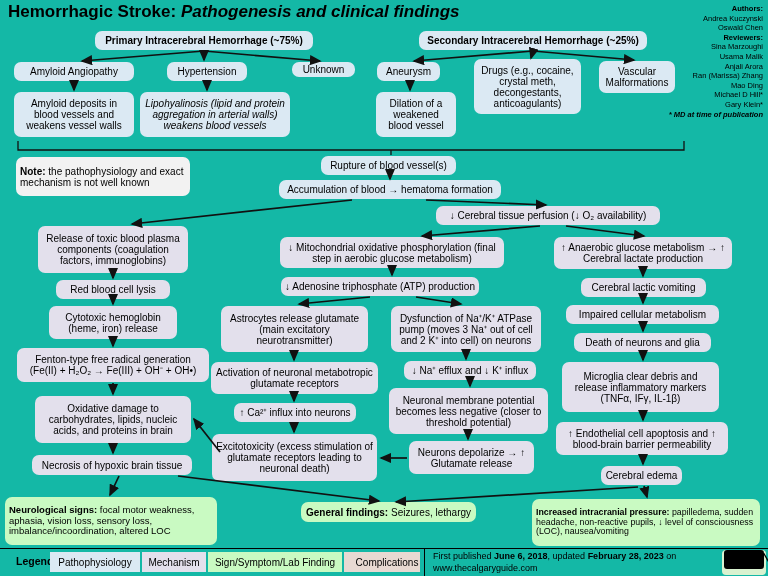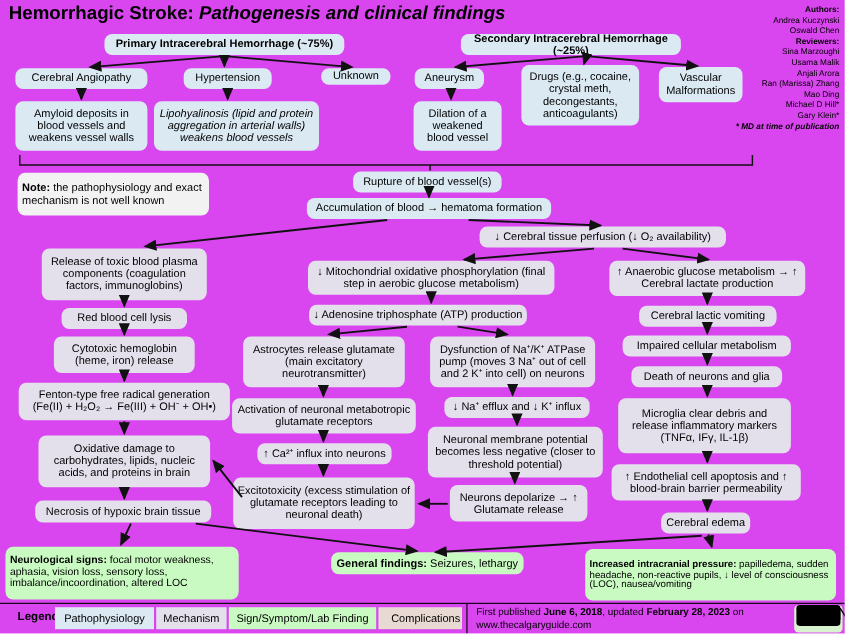--- a/index.html
+++ b/index.html
@@ -1,16 +1,16 @@
 <!DOCTYPE html>
 <html><head>
 <meta charset="utf-8">
 <style>
   html,body{margin:0;padding:0;background:#fff;}
-  .stage{position:relative;width:768px;height:576px;background:#d946ef;overflow:hidden;
+  .stage{position:relative;width:768px;height:576px;background:#14b8a6;overflow:hidden;
          font-family:"Liberation Sans",sans-serif;color:#000;}
   .box{position:absolute;border-radius:7px;display:flex;align-items:center;justify-content:center;
        text-align:center;font-size:10px;line-height:1.1;padding:2px 4px;box-sizing:border-box;z-index:2;}
   .patho{background:#dbe9f3;}
   .mech{background:#e3e0ec;}
   .sign{background:#c9fac2;}
   .comp{background:#e8d9d2;}
   .noteb{background:#f2f2f2;}
   .leftal{justify-content:flex-start;text-align:left;}
   .bold{font-weight:bold;}
@@ -55,27 +55,27 @@
     <div>Usama Malik</div>
     <div>Anjali Arora</div>
     <div>Ran (Marissa) Zhang</div>
     <div>Mao Ding</div>
     <div>Michael D Hill*</div>
     <div>Gary Klein*</div>
     <div class="foot">* MD at time of publication</div>
   </div>
 
   <div class="box patho hdr" style="left:95px;top:31px;width:218px;height:19px;">Primary Intracerebral Hemorrhage  (~75%)</div>
-  <div class="box patho" style="left:14px;top:62px;width:120px;height:19px;">Cerebral Angiopathy</div>
+  <div class="box patho" style="left:14px;top:62px;width:120px;height:19px;">Amyloid Angiopathy</div>
   <div class="box patho" style="left:167px;top:62px;width:80px;height:19px;text-align:center;">Hypertension</div>
   <div class="box patho" style="left:292px;top:62px;width:63px;height:15px;">Unknown</div>
   <div class="box patho" style="left:14px;top:92px;width:120px;height:45px;">Amyloid deposits in blood vessels and weakens vessel walls</div>
   <div class="box patho" style="left:140px;top:92px;width:150px;height:45px;font-style:italic;">Lipohyalinosis (lipid and protein aggregation in arterial walls) weakens blood vessels</div>
 
-  <div class="box patho hdr" style="left:419px;top:31px;width:200px;height:19px;">Secondary Intracerebral Hemorrhage (~25%)</div>
+  <div class="box patho hdr" style="left:419px;top:31px;width:228px;height:19px;">Secondary Intracerebral Hemorrhage (~25%)</div>
   <div class="box patho" style="left:377px;top:62px;width:63px;height:19px;">Aneurysm</div>
   <div class="box patho" style="left:474px;top:59px;width:107px;height:55px;">Drugs (e.g., cocaine, crystal meth, decongestants, anticoagulants)</div>
   <div class="box patho" style="left:599px;top:61px;width:76px;height:32px;">Vascular Malformations</div>
   <div class="box patho" style="left:376px;top:92px;width:80px;height:45px;">Dilation of a weakened blood vessel</div>
 
   <div class="box noteb leftal" style="left:16px;top:157px;width:174px;height:39px;">
     <span><span class="bold">Note:</span><span> the pathophysiology and exact mechanism is not well known</span></span>
   </div>
 
   <div class="box patho" style="left:321px;top:156px;width:135px;height:19px;">Rupture of blood vessel(s)</div>

